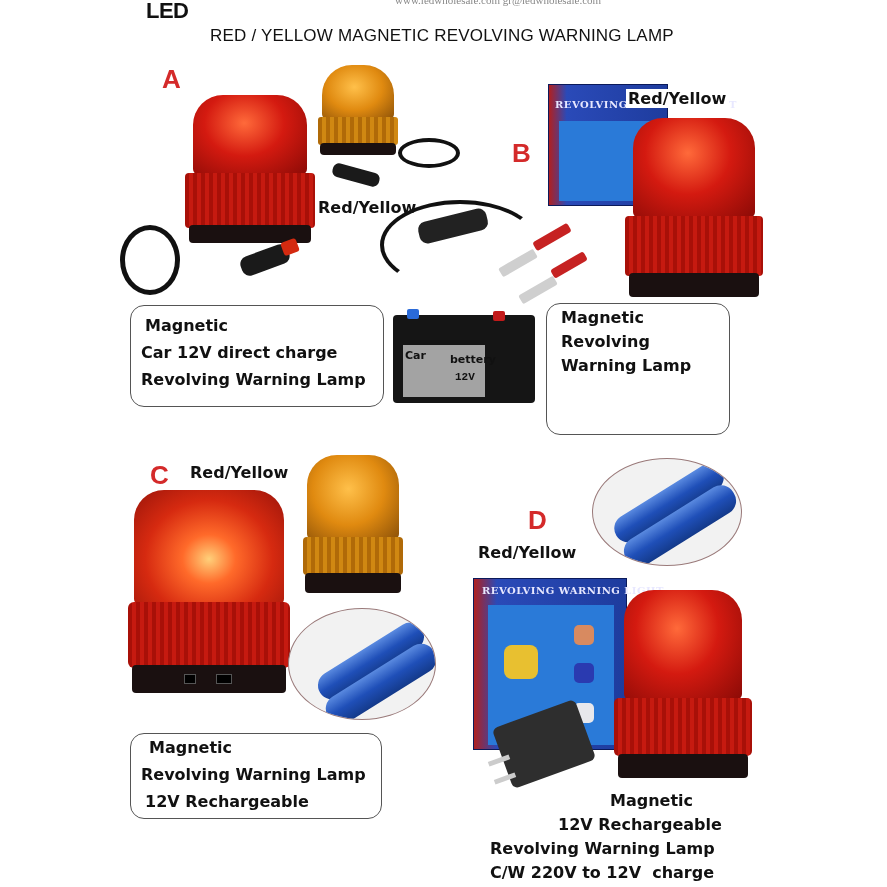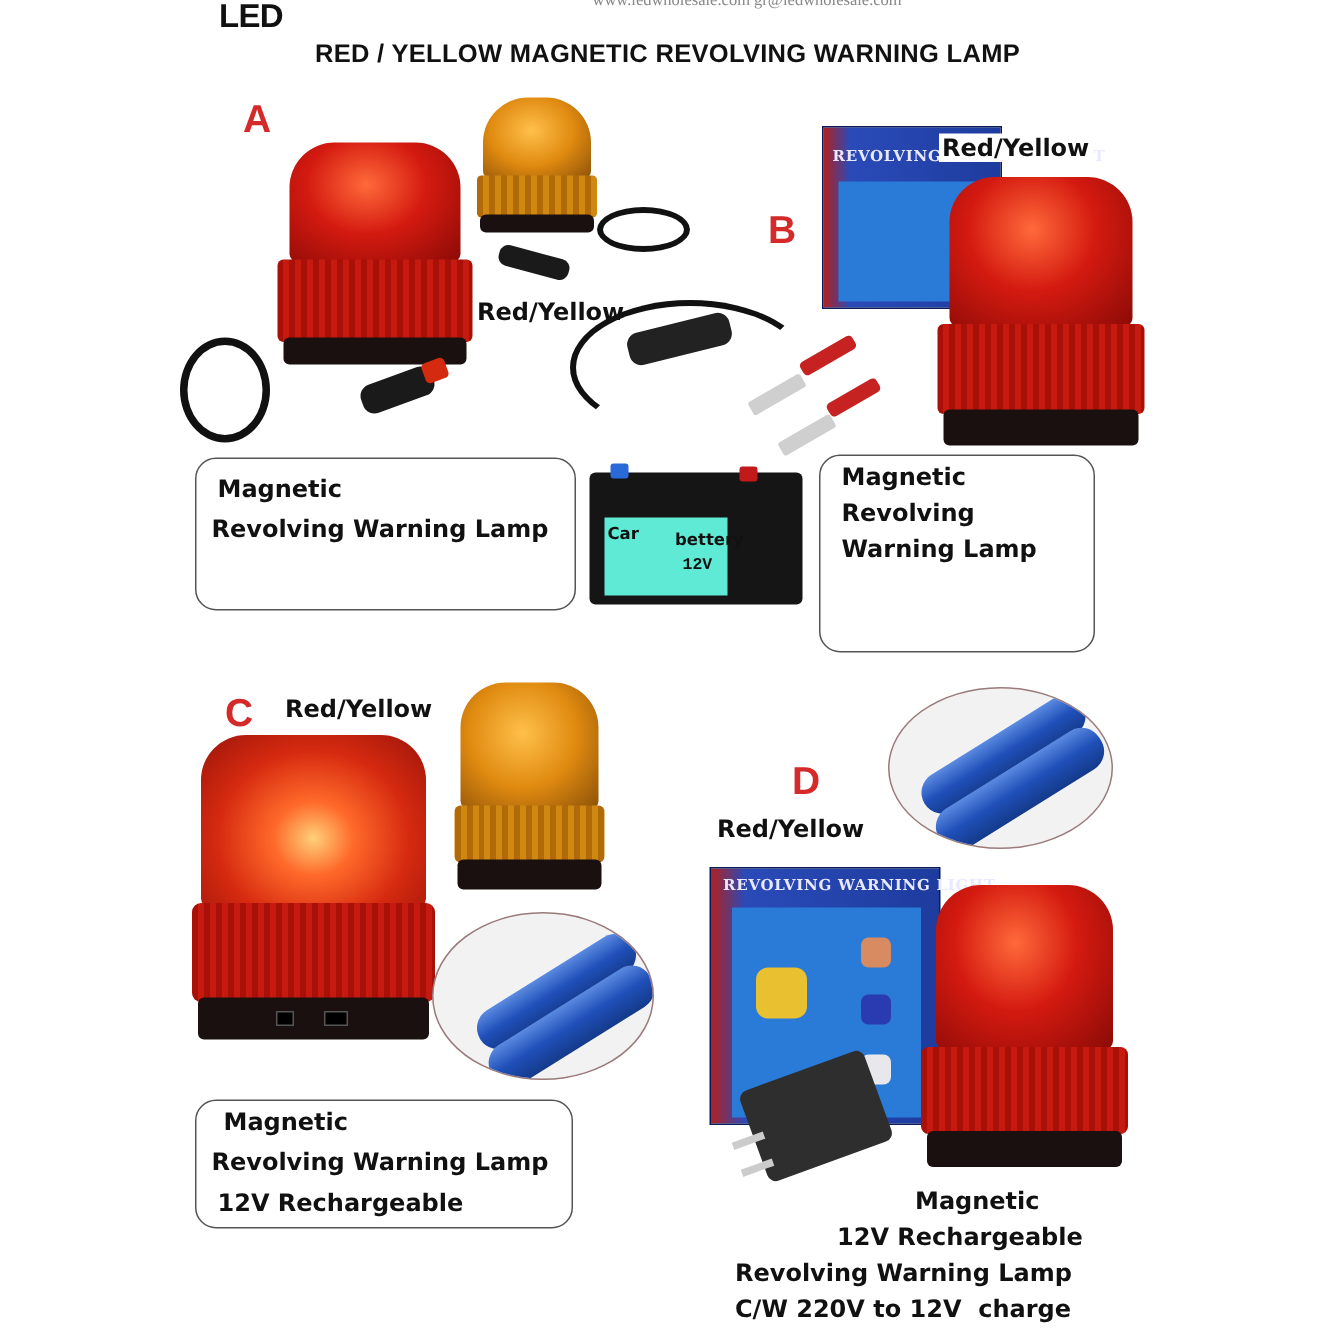--- a/index.html
+++ b/index.html
@@ -2,39 +2,39 @@
 <html><head>
 <meta charset="utf-8">
 <style>
   * { box-sizing: border-box; margin: 0; padding: 0; }
   html, body { width: 887px; height: 887px; background: #ffffff; overflow: hidden; }
   body { position: relative; font-family: "DejaVu Sans", "Liberation Sans", sans-serif; color: #111; }
   .abs { position: absolute; }
 
   .logo { left: 146px; top: 0px; font-size: 22px; font-weight: bold; letter-spacing: -0.5px; line-height: 22px; font-family: "Liberation Sans", sans-serif; }
   .contact { left: 395px; top: -6px; font-size: 11px; color: #888; font-family: "Liberation Serif", serif; }
-  .title { left: 210px; top: 26px; font-size: 17px; font-weight: bold; font-family: "Liberation Sans", sans-serif; letter-spacing: 0.2px; }
+  .title { left: 210px; top: 26px; font-size: 17px; font-weight: normal; font-family: "Liberation Sans", sans-serif; letter-spacing: 0.2px; }
 
   .letter { font-size: 26px; font-weight: bold; color: #d42a2a; font-family: "Liberation Sans", sans-serif; }
   .colorlbl { font-size: 16px; font-weight: bold; font-family: "DejaVu Sans", sans-serif; color: #111; }
 
   .box { border: 1.5px solid #555; border-radius: 14px; background: #fff; padding: 6px 10px; }
   .boxtext { font-size: 16px; font-weight: bold; line-height: 27px; font-family: "DejaVu Sans", sans-serif; white-space: nowrap; }
 
   
   .dome { border-radius: 30px 30px 6px 6px; }
   .lamp-red .dome { background: radial-gradient(ellipse at 45% 35%, #ff6a3a 0%, #d41a10 45%, #8a0a06 100%); }
   .lamp-red .skirt { background: repeating-linear-gradient(90deg, #a81008 0 4px, #c61a10 4px 8px); }
   .lamp-yel .dome { background: radial-gradient(ellipse at 45% 40%, #ffc04a 0%, #e08a10 50%, #8a5008 100%); }
   .lamp-yel .skirt { background: repeating-linear-gradient(90deg, #b06a08 0 4px, #d08812 4px 8px); }
   .base { background: #1a1010; border-radius: 4px; }
   .cable { border: 5px solid #111; border-radius: 50%; }
 
   .battery-box { background: #151515; border-radius: 4px; }
-  .battery-label { background: #5eead4; font-size: 11px; font-weight: bold; font-family: "DejaVu Sans", sans-serif; }
+  .battery-label { background: #a3a3a3; font-size: 11px; font-weight: bold; font-family: "DejaVu Sans", sans-serif; }
 
   .cells-circle { border-radius: 50%; background: #f2f2f2; border: 1px solid #9a7a7a; overflow: hidden; }
   .cell { background: linear-gradient(180deg, #5a8ae0 0%, #1f4fb8 50%, #143a8a 100%); border-radius: 14px; }
 
   .pkg { background: linear-gradient(90deg, #b02020 0%, #2a4ab8 15%, #1e3c9e 100%); border: 1px solid #0b1a5a; }
   .pkg-inner { background: #2a7ad8; }
   .pkg-title { color: #e8e8ff; font-size: 10px; font-weight: bold; font-family: "DejaVu Serif", serif; letter-spacing: 0.5px; white-space: nowrap; }
 
   .adapter { background: #2e2e2e; border-radius: 6px; }
   .prong { background: #ccc; }
@@ -66,20 +66,21 @@
     <div class="abs skirt" style="left:0;top:52px;width:80px;height:28px;border-radius:3px;"></div>
     <div class="abs base" style="left:2px;top:78px;width:76px;height:12px;"></div>
   </div>
   <div class="abs cable" style="left:398px;top:138px;width:62px;height:30px;border-width:4px;"></div>
   <div class="abs" style="left:332px;top:168px;width:48px;height:14px;background:#1a1a1a;border-radius:6px;transform:rotate(15deg);"></div>
 
   <div class="abs colorlbl" style="left:318px;top:198px;">Red/Yellow</div>
 
   <div class="abs box" style="left:130px;top:305px;width:254px;height:102px;">
     <div class="boxtext" style="padding-left:4px;">Magnetic</div>
+    <div class="boxtext">Car 12V direct charge</div>
     <div class="boxtext">Revolving Warning Lamp</div>
   </div>
 </section>
 
 <section>
   <div class="abs letter" style="left:512px;top:138px;">B</div>
 
   <div class="abs pkg" style="left:548px;top:84px;width:120px;height:122px;">
     <div class="abs pkg-title" style="left:6px;top:14px;">REVOLVING WARNING LIGHT</div>
     <div class="abs pkg-inner" style="left:10px;top:36px;width:100px;height:80px;"></div>

